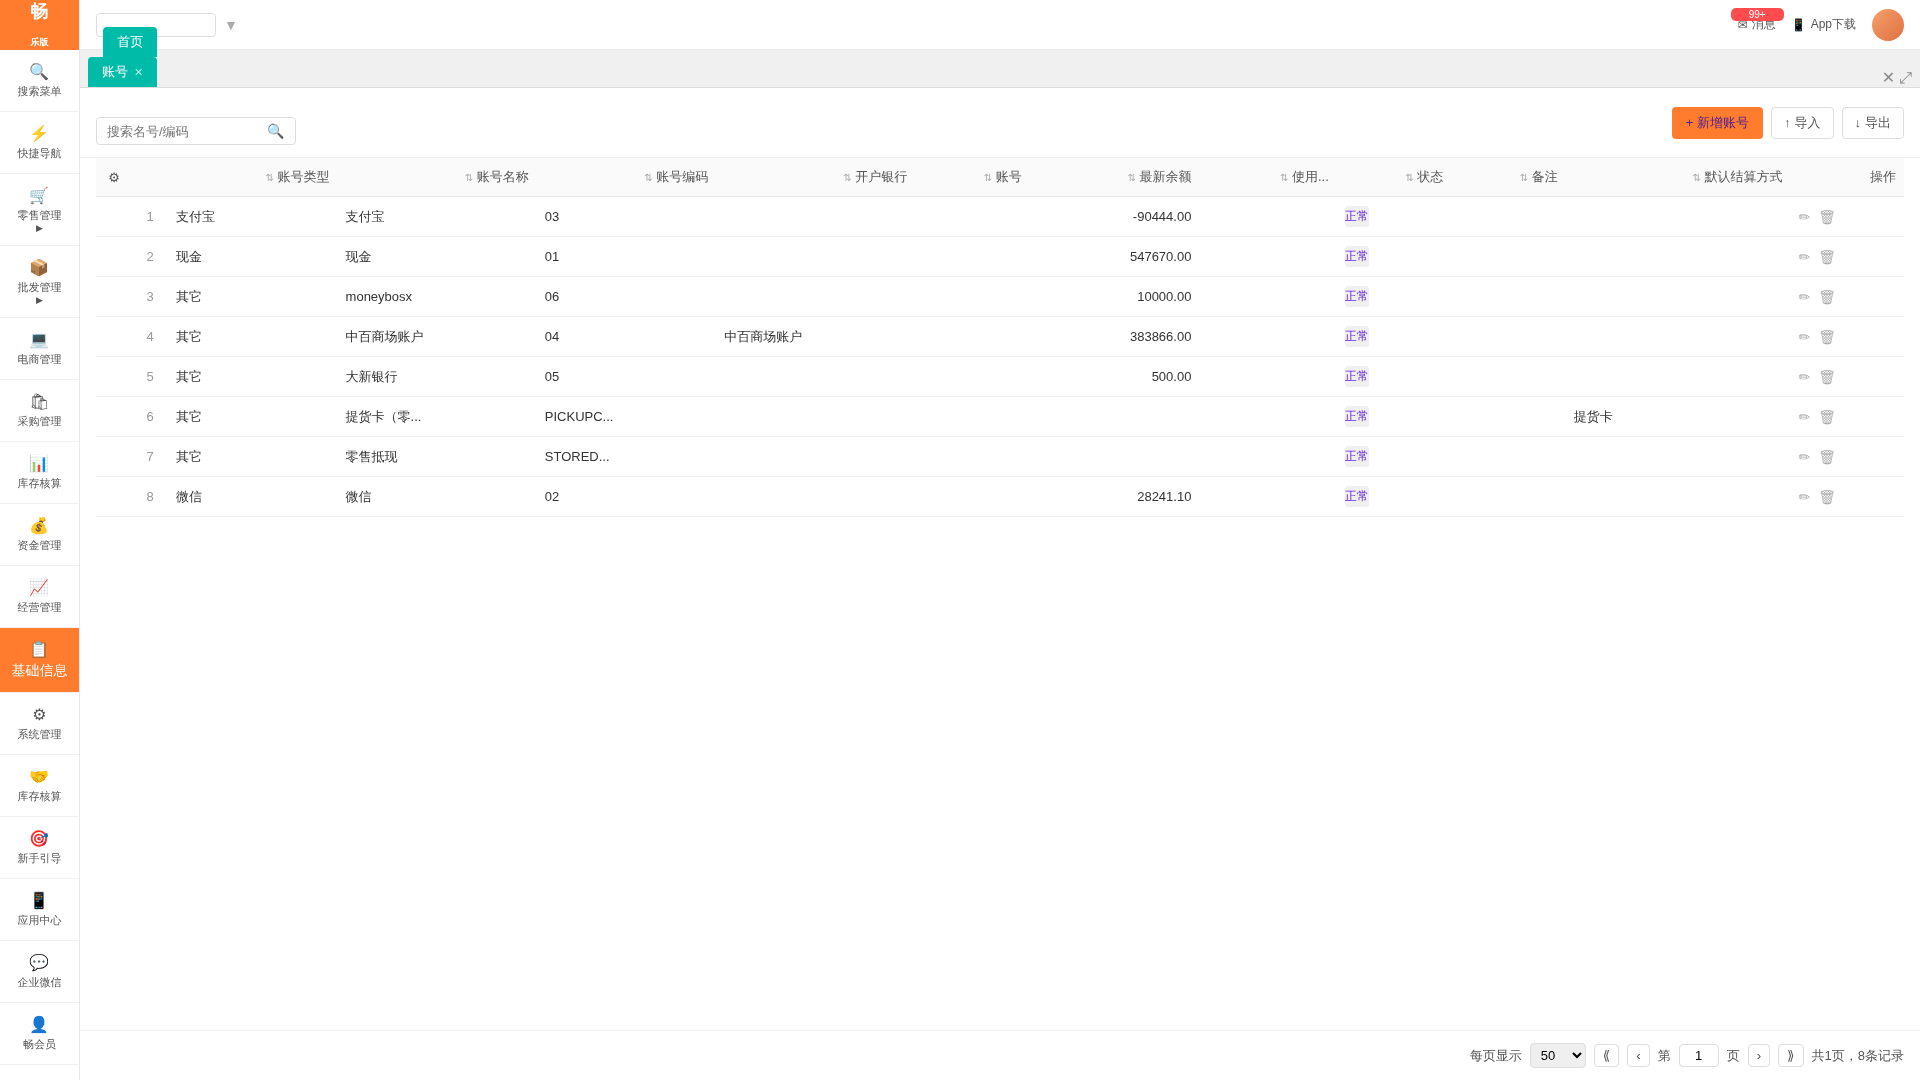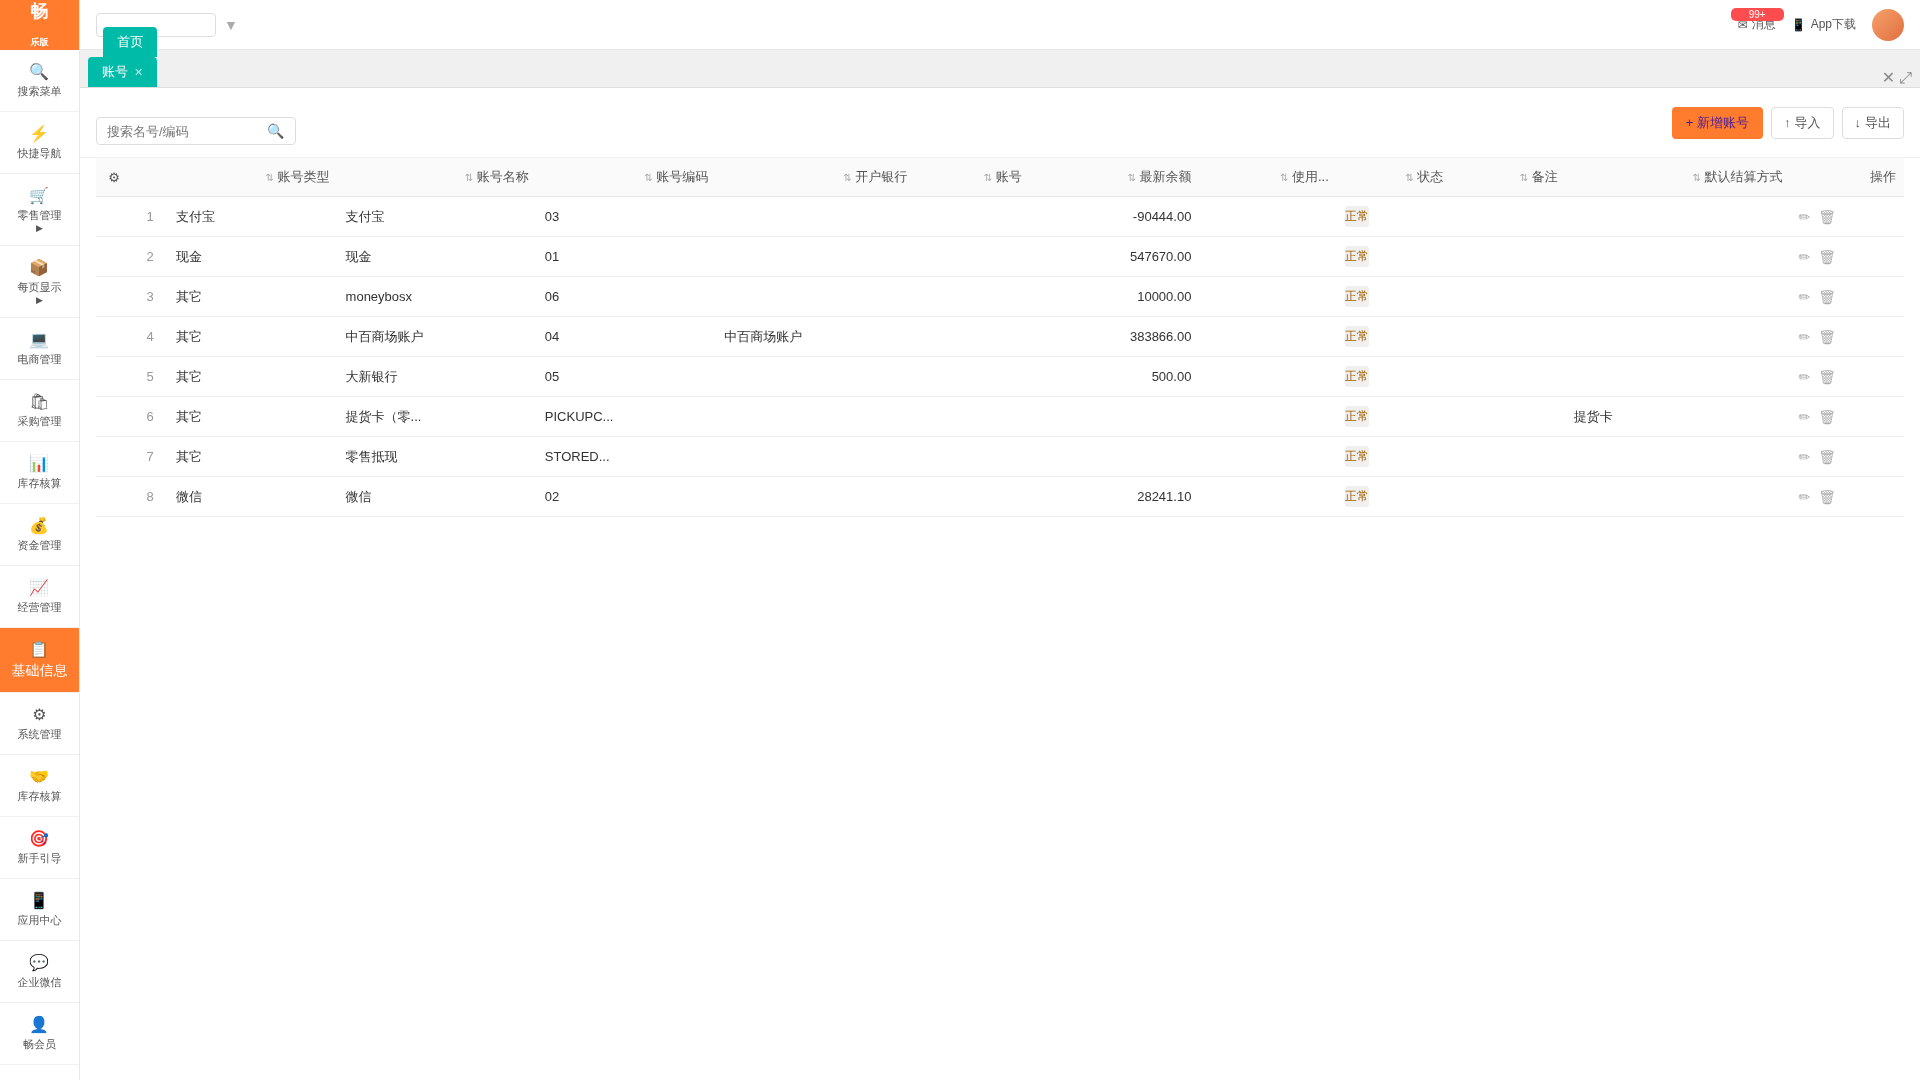--- a/index.html
+++ b/index.html
@@ -242,21 +242,21 @@
       color: #333;
       white-space: nowrap;
     }
     .row-num { color: #999; width: 36px; text-align: center; }
     .status-badge {
       display: inline-block;
       padding: 2px 0;
       border-radius: 3px;
       font-size: 12px;
       background: #f0f0f0;
-      color: #a16207;
+      color: #6d28d9;
     }
     .op-icons {
       display: flex;
       gap: 8px;
     }
     .op-icon {
       color: #aaa;
       cursor: pointer;
       font-size: 14px;
     }
@@ -323,21 +323,21 @@
     <span style="font-size:11px;text-align:center;">快捷导航</span>
 
   </div>
       <div class="sidebar-item">
     <span class="nav-icon">🛒</span>
     <span style="font-size:11px;text-align:center;">零售管理</span>
     <span style="font-size:9px;">▶</span>
   </div>
       <div class="sidebar-item">
     <span class="nav-icon">📦</span>
-    <span style="font-size:11px;text-align:center;">每页显示</span>
+    <span style="font-size:11px;text-align:center;">批发管理</span>
     <span style="font-size:9px;">▶</span>
   </div>
       <div class="sidebar-item">
     <span class="nav-icon">💻</span>
     <span style="font-size:11px;text-align:center;">电商管理</span>
 
   </div>
       <div class="sidebar-item">
     <span class="nav-icon">🛍</span>
     <span style="font-size:11px;text-align:center;">采购管理</span>
@@ -632,13 +632,28 @@
         <span class="op-icon">✏</span>
         <span class="op-icon">🗑</span>
       </div>
     </td>
   </tr>
           </tbody>
       </table>
     </div>
   </div>
 
+  <div class="pagination">
+    <span>每页显示</span>
+    <select class="page-select">
+      <option>50</option>
+      <option>100</option>
+    </select>
+    <button class="page-btn">⟪</button>
+    <button class="page-btn">‹</button>
+    <span>第</span>
+    <input class="page-input" type="text" value="1" style="">
+    <span>页</span>
+    <button class="page-btn">›</button>
+    <button class="page-btn">⟫</button>
+    <span>共1页，8条记录</span>
+  </div>
 </div>
 
 </body></html>

